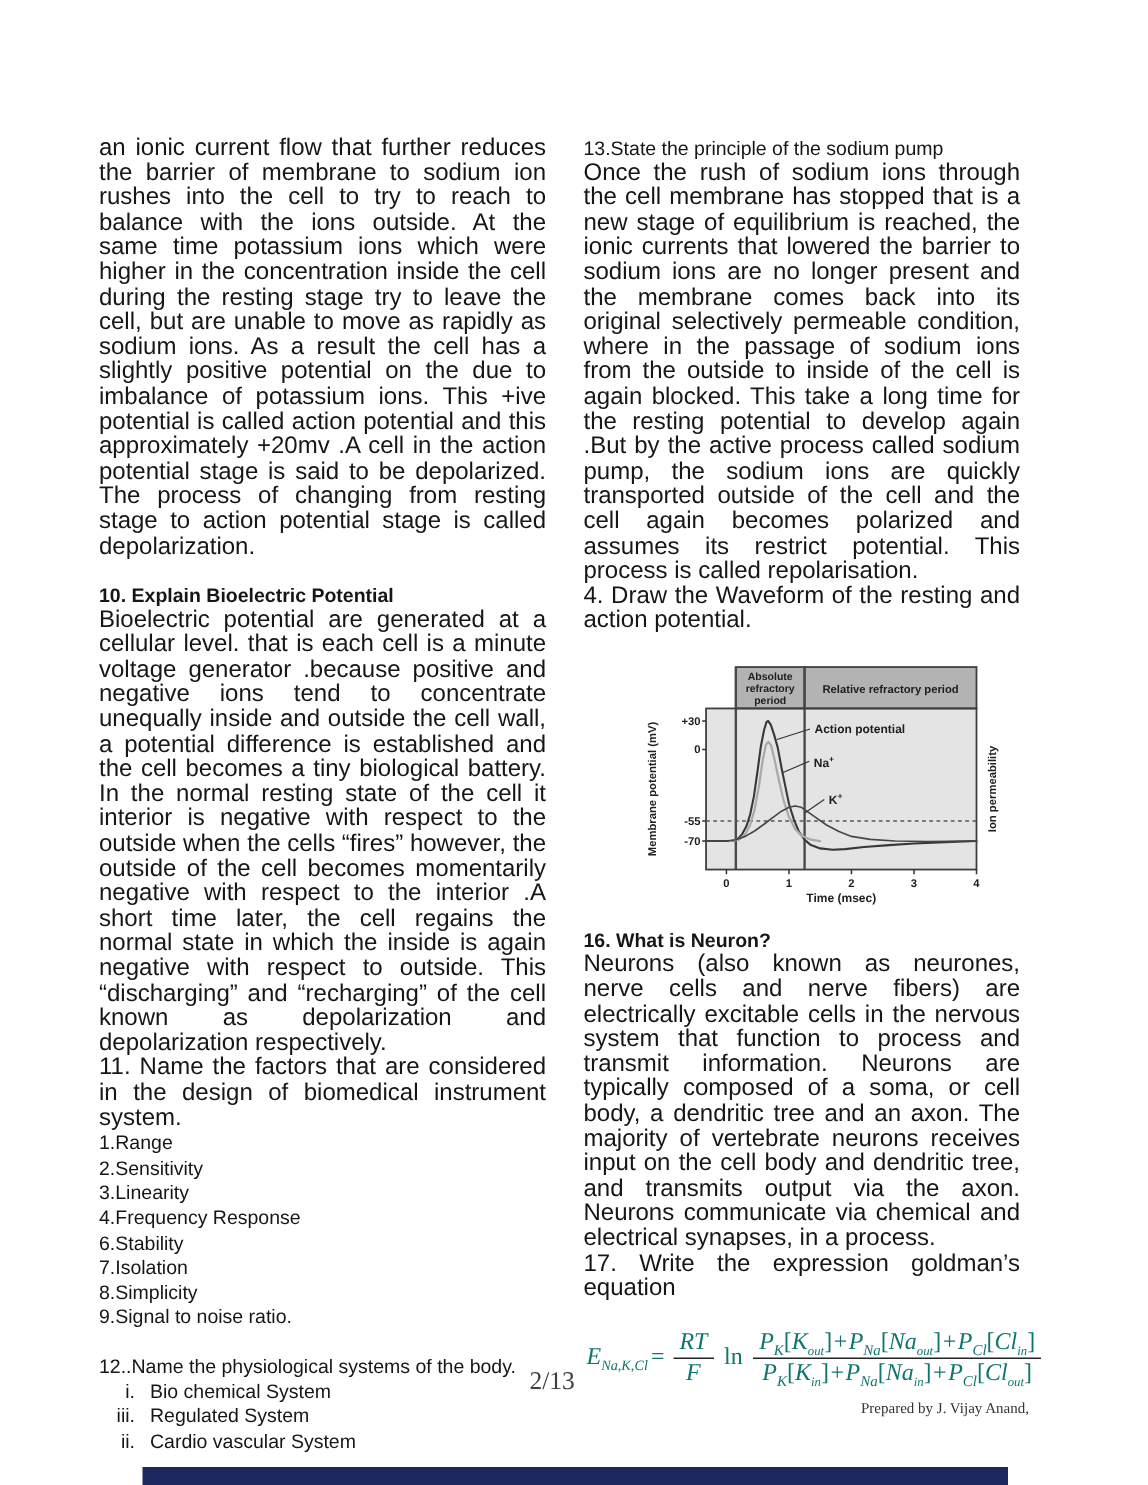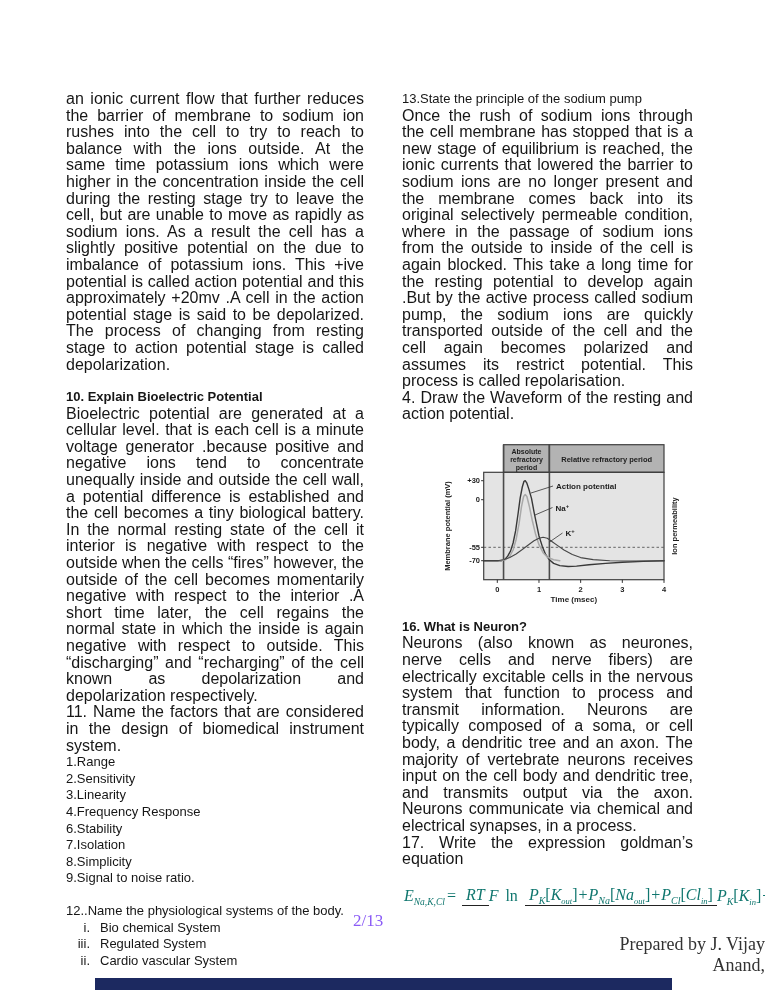--- a/index.html
+++ b/index.html
@@ -2,47 +2,47 @@
 <html><head>
 <meta charset="utf-8">
 <style>
   html,body{margin:0;padding:0;}
   body{
     width:765px;height:990px;position:relative;background:#ffffff;
     font-family:"Liberation Sans",sans-serif;color:#161616;overflow:hidden;
   }
   .col{position:absolute;top:91px;}
   .col-left{left:66px;width:298px;}
-  .col-right{left:402px;width:291px;}
+  .col-right{left:389px;width:291px;}
   p.body{margin:0;text-align:justify;font-size:16px;line-height:16.6px;}
   .heading{font-weight:bold;font-size:13px;line-height:16.6px;}
   .plainline{font-size:13px;line-height:16.6px;text-align:left;}
   .mt{margin-top:16px;}
   .roman-row{display:flex;font-size:13px;line-height:16.6px;}
   .roman-marker{width:24px;text-align:right;margin-right:10px;flex:none;}
   .chart-wrap{position:relative;width:265px;height:166px;margin:18px 0 0 31px;}
   
   .equation{
     margin-top:18px;margin-left:2px;white-space:nowrap;
     font-family:"Liberation Serif",serif;font-size:16px;color:#0f766e;
     display:flex;align-items:center;
   }
   .equation i{font-style:italic;}
   .equation sub{line-height:0;}
   .s1{font-size:10px;}
   .s2{font-size:8.5px;}
   .esub{font-size:9.5px;}
-  .frac{display:inline-flex;flex-direction:row;align-items:center;vertical-align:middle;margin:0 4px;}
+  .frac{display:inline-flex;flex-direction:column;align-items:center;vertical-align:middle;margin:0 4px;}
   .frac .num{border-bottom:1.3px solid #222;padding:0 4px 1px 4px;text-align:center;}
   .frac .den{padding-top:1px;text-align:center;}
   .lnop{margin:0 3px;font-style:normal;}
   .eqsign{margin:0 2px;}
   .op{margin:0 1px;}
-  .footer-page{position:absolute;left:353px;top:911px;font-family:"Liberation Serif",serif;font-size:17px;color:#8b5cf6;}
-  .footer-credit{position:absolute;left:574px;top:934px;font-family:"Liberation Serif",serif;font-size:18px;color:#333;text-align:right;}
+  .footer-page{position:absolute;left:353px;top:911px;font-family:"Liberation Serif",serif;font-size:17px;color:#404040;}
+  .footer-credit{position:absolute;left:574px;top:934px;font-family:"Liberation Serif",serif;font-size:10px;color:#333;}
   .bottom-bar{position:absolute;left:95px;top:978px;width:577px;height:12px;background:#1c2960;}
 </style>
 </head>
 <body>
 
 <div class="col col-left">
   <p class="body">an ionic current flow that further reduces the barrier of membrane to sodium ion rushes into the cell to try to reach to balance with the ions outside. At the same time potassium ions which were higher in the concentration inside the cell during the resting stage try to leave the cell, but are unable to move as rapidly as sodium ions. As a result the cell has a slightly positive potential on the due to imbalance of potassium ions. This +ive potential is called action potential and this approximately +20mv .A cell in the action potential stage is said to be depolarized. The process of changing from resting stage to action potential stage is called depolarization.</p>
 
   <div class="heading mt">10. Explain Bioelectric Potential</div>
   <p class="body">Bioelectric potential are generated at a cellular level. that is each cell is a minute voltage generator .because positive and negative ions tend to concentrate unequally inside and outside the cell wall, a potential difference is established and the cell becomes a tiny biological battery. In the normal resting state of the cell it interior is negative with respect to the outside when the cells “fires” however, the outside of the cell becomes momentarily negative with respect to the interior .A short time later, the cell regains the normal state in which the inside is again negative with respect to outside. This “discharging” and “recharging” of the cell known as depolarization and depolarization respectively.</p>

